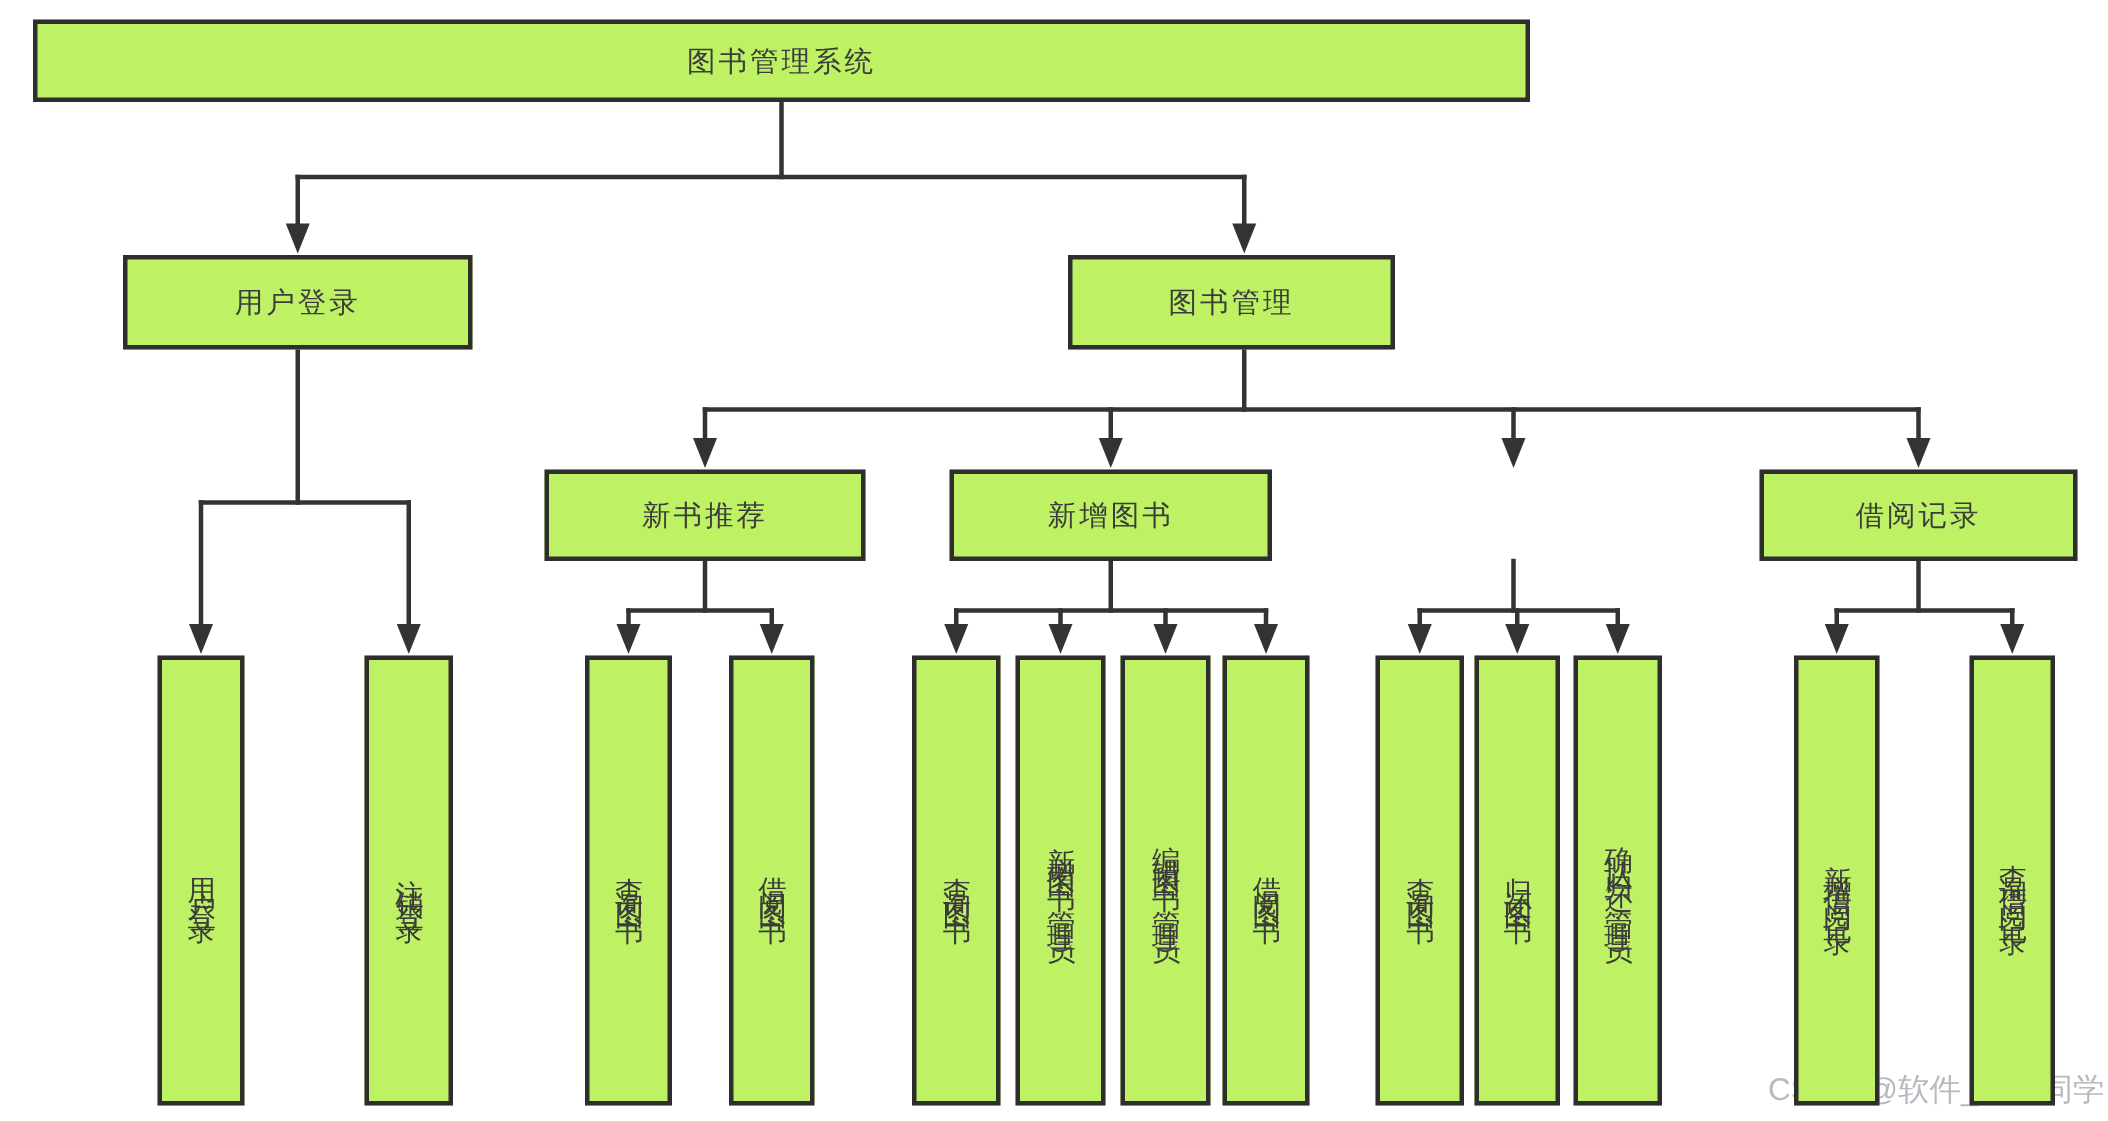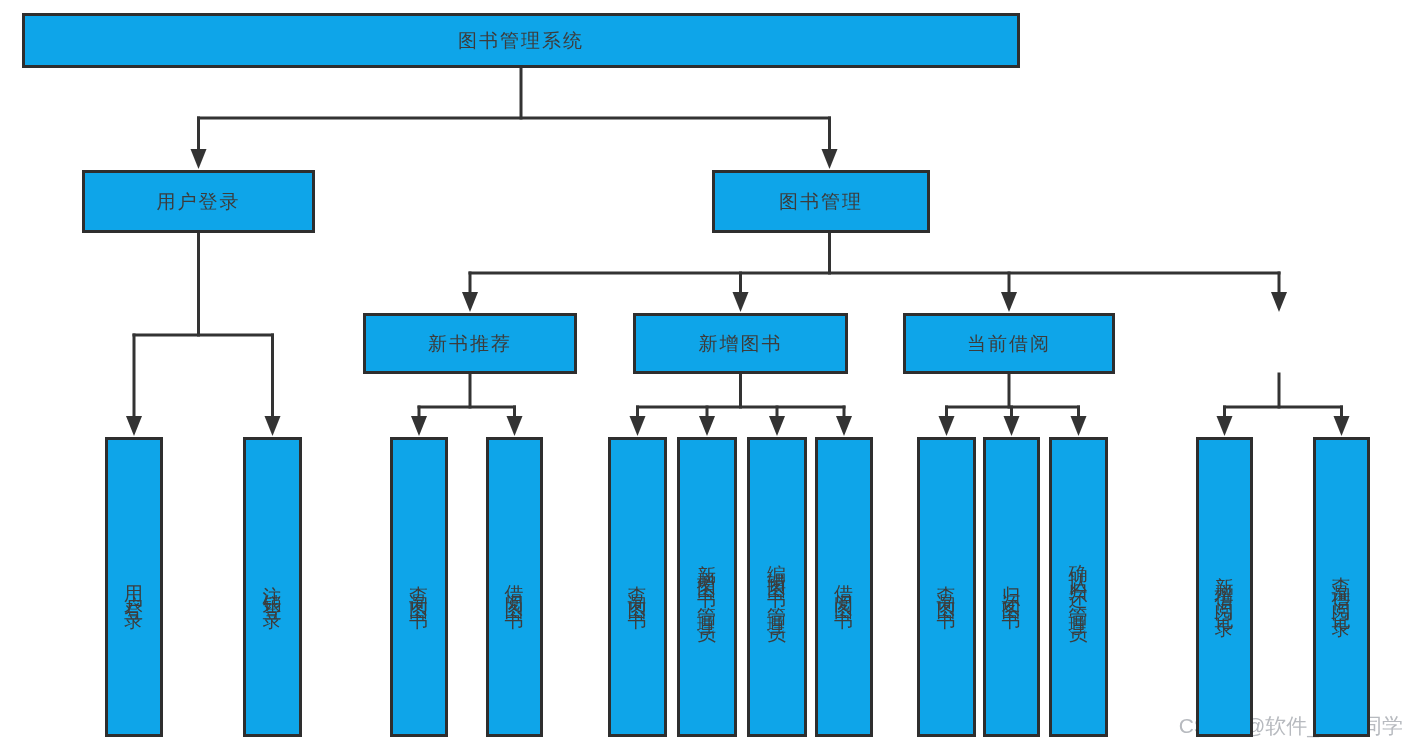--- a/index.html
+++ b/index.html
@@ -20,21 +20,21 @@
   #connectors {
     position: absolute;
     left: 0;
     top: 0;
     width: 1405px;
     height: 747px;
     pointer-events: none;
   }
   .node {
     position: absolute;
-    background: #0ea5e9;
+    background: #bef264;
     border: 3px solid #2e2e2e;
     box-sizing: border-box;
     display: flex;
     align-items: center;
     justify-content: center;
     color: #3c3c3c;
     font-size: 19px;
     letter-spacing: 2px;
     text-align: center;
   }
@@ -115,21 +115,21 @@
       <line x1="1341.5" y1="407" x2="1341.5" y2="423" stroke="#333333" stroke-width="3" stroke-linecap="square"></line>
       <polygon points="1333.5,416 1349.5,416 1341.5,436" fill="#333333"></polygon>
     </svg>
 
   <div id="watermark">CSDN @软件_小贺同学</div>
 <div class="node" style="left: 22px; top: 13px; width: 998px; height: 55px; border-color: rgb(46, 46, 46); color: rgb(60, 60, 60);">图书管理系统</div>
     <div class="node" style="left: 82px; top: 170px; width: 233px; height: 63px; border-color: rgb(46, 46, 46); color: rgb(60, 60, 60);">用户登录</div>
     <div class="node" style="left: 712px; top: 170px; width: 218px; height: 63px; border-color: rgb(46, 46, 46); color: rgb(60, 60, 60);">图书管理</div>
     <div class="node" style="left: 363px; top: 313px; width: 214px; height: 61px; border-color: rgb(46, 46, 46); color: rgb(60, 60, 60);">新书推荐</div>
     <div class="node" style="left: 633px; top: 313px; width: 215px; height: 61px; border-color: rgb(46, 46, 46); color: rgb(60, 60, 60);">新增图书</div>
-    <div class="node" style="left: 903px; top: 313px; width: 212px; height: 61px; border-color: rgb(46, 46, 46); color: rgb(60, 60, 60);">当前借阅</div>
+    <div class="node" style="left: 1173px; top: 313px; width: 212px; height: 61px; border-color: rgb(46, 46, 46); color: rgb(60, 60, 60);">借阅记录</div>
     <div class="node v" style="left: 105px; top: 437px; width: 58px; height: 300px; border-color: rgb(46, 46, 46); color: rgb(60, 60, 60);">用户登录</div>
     <div class="node v" style="left: 243px; top: 437px; width: 59px; height: 300px; border-color: rgb(46, 46, 46); color: rgb(60, 60, 60);">注销登录</div>
     <div class="node v" style="left: 390px; top: 437px; width: 58px; height: 300px; border-color: rgb(46, 46, 46); color: rgb(60, 60, 60);">查询图书</div>
     <div class="node v" style="left: 486px; top: 437px; width: 57px; height: 300px; border-color: rgb(46, 46, 46); color: rgb(60, 60, 60);">借阅图书</div>
     <div class="node v" style="left: 608px; top: 437px; width: 59px; height: 300px; border-color: rgb(46, 46, 46); color: rgb(60, 60, 60);">查询图书</div>
     <div class="node v" style="left: 677px; top: 437px; width: 60px; height: 300px; border-color: rgb(46, 46, 46); color: rgb(60, 60, 60);">新增图书（管理员）</div>
     <div class="node v" style="left: 747px; top: 437px; width: 60px; height: 300px; border-color: rgb(46, 46, 46); color: rgb(60, 60, 60);">编辑图书（管理员）</div>
     <div class="node v" style="left: 815px; top: 437px; width: 58px; height: 300px; border-color: rgb(46, 46, 46); color: rgb(60, 60, 60);">借阅图书</div>
     <div class="node v" style="left: 917px; top: 437px; width: 59px; height: 300px; border-color: rgb(46, 46, 46); color: rgb(60, 60, 60);">查询图书</div>
     <div class="node v" style="left: 983px; top: 437px; width: 57px; height: 300px; border-color: rgb(46, 46, 46); color: rgb(60, 60, 60);">归还图书</div>

